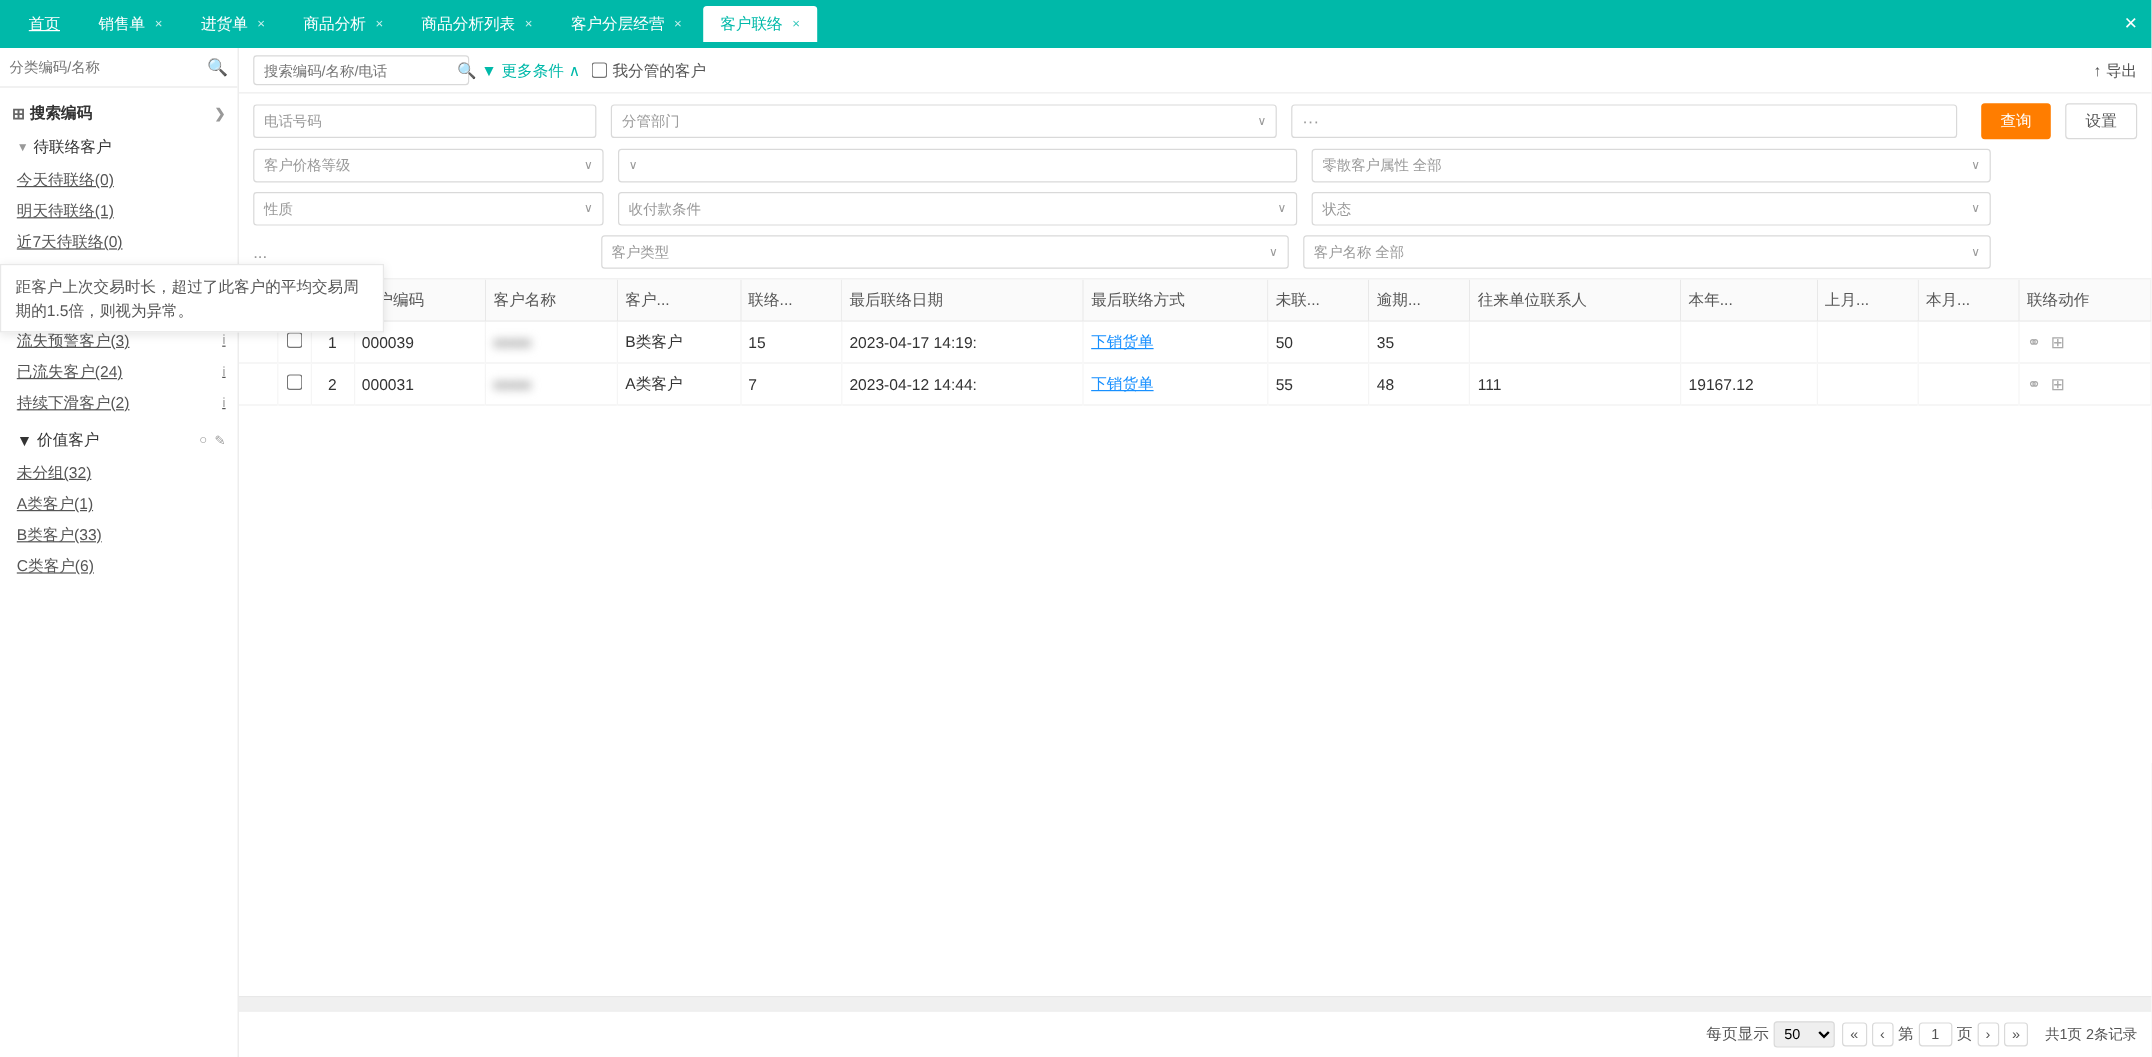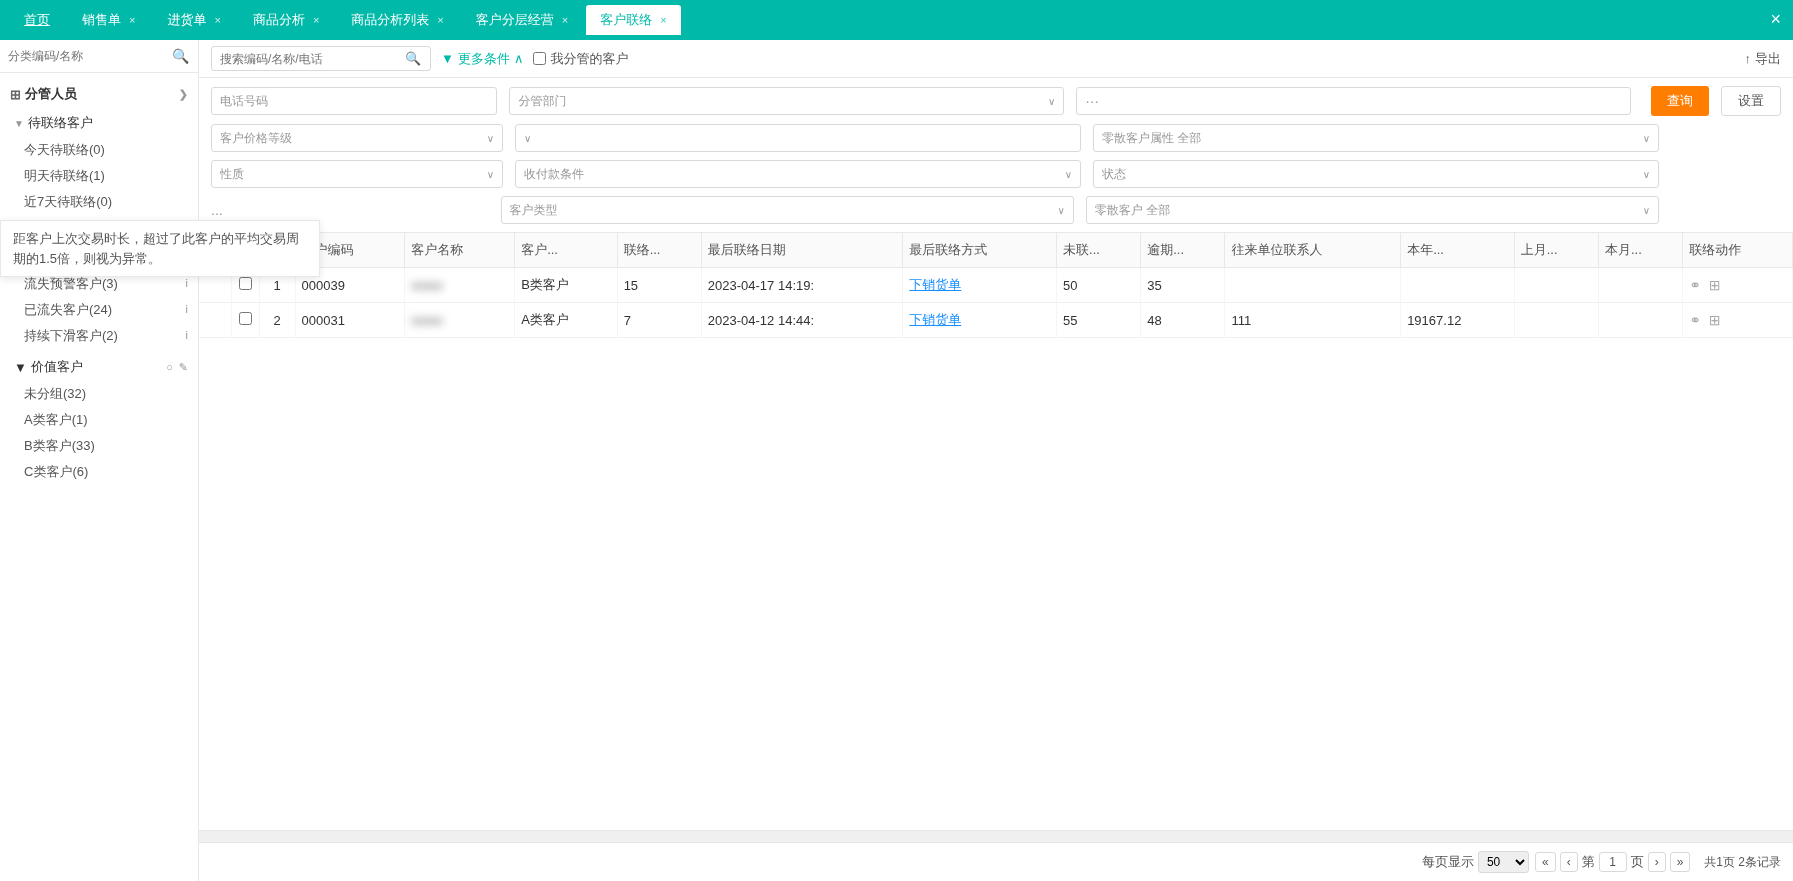--- a/index.html
+++ b/index.html
@@ -55,23 +55,24 @@
     .sidebar-section-title .grid-icon { color: #666; }
     .sidebar-section-title .collapse-arrow { color: #999; font-size: 11px; }
 
     .sidebar-group { margin-bottom: 4px; }
     .sidebar-group-header {
       display: flex; align-items: center; padding: 5px 10px 5px 14px;
       color: #333; cursor: pointer; font-size: 12px; gap: 4px;
     }
     .sidebar-group-header .arrow { color: #999; font-size: 10px; }
     .sidebar-item {
-      padding: 4px 10px 4px 24px; color: #555; cursor: pointer;
+      padding: 4px 10px 4px 14px; color: #555; cursor: pointer;
       font-size: 12px; display: flex; align-items: flex-start;
       justify-content: space-between;
+      text-decoration: underline;
     }
     .sidebar-item.active { background: #fff3ed; color: #ff7d00; border-left: 3px solid #ff7d00; }
 
     .sidebar-item .item-info { display: flex; align-items: center; gap: 4px; }
     .sidebar-item .item-icon { color: #ff7d00; font-size: 14px; }
 
     .sidebar-value-group { margin-bottom: 4px; }
     .sidebar-value-header {
       display: flex; align-items: center; padding: 5px 10px 5px 14px;
       color: #333; cursor: pointer; font-size: 12px; gap: 4px;
@@ -96,21 +97,21 @@
 
     
     .filter-bar {
       background: #fff; border-bottom: 1px solid #e8e8e8;
       padding: 6px 12px; display: flex; align-items: center; gap: 10px;
       flex-shrink: 0;
     }
     .filter-search-box {
       display: flex; align-items: center; border: 1px solid #d9d9d9;
       border-radius: 3px; padding: 4px 8px; background: #fff; gap: 6px;
-      width: 220px;
+      width: 180px;
       justify-content: space-between;
     }
     .filter-search-box input {
       border: none; outline: none; font-size: 12px; flex: 1;
     }
     .filter-search-box .search-icon { color: #999; }
     .filter-more-btn {
       display: flex; align-items: center; gap: 4px;
       color: #00b9a9; cursor: pointer; font-size: 12px;
     }
@@ -254,21 +255,21 @@
   <div class="sidebar">
     <div class="sidebar-search">
       <input type="text" placeholder="分类编码/名称" style="">
       <span class="search-icon">🔍</span>
     </div>
     <div class="sidebar-body">
 
       <div class="sidebar-section-title">
         <div class="left">
           <span class="grid-icon">⊞</span>
-          <span>分管人员</span>
+          <span>搜索编码</span>
         </div>
         <span class="collapse-arrow">❯</span>
       </div>
 
       <div class="sidebar-group">
         <div class="sidebar-group-header">
           <span class="arrow">▼</span>
           <span>待联络客户</span>
         </div>
         <div class="sidebar-item">
@@ -412,21 +413,21 @@
 
       <div class="filter-row">
         <div class="filter-field no-border">
           <span class="dots-btn">...</span>
         </div>
         <div class="filter-field wide">
           <label>客户类型</label>
           <span class="dropdown-arrow">∨</span>
         </div>
         <div class="filter-field wide">
-          <label>零散客户 全部</label>
+          <label>客户名称 全部</label>
           <span class="dropdown-arrow">∨</span>
         </div>
         <div style="width: 110px; flex-shrink:0;"></div>
       </div>
     </div>
 
     <div class="table-container">
       <table>
         <thead>
           <tr>

